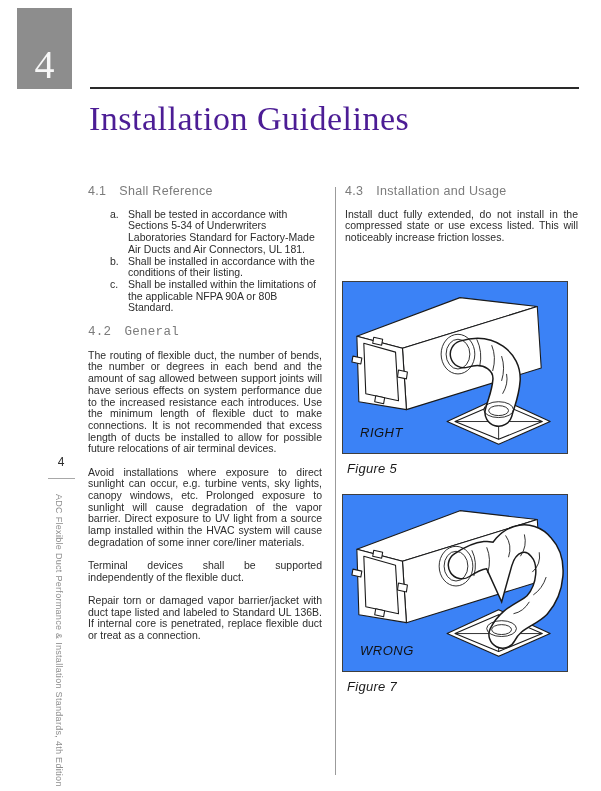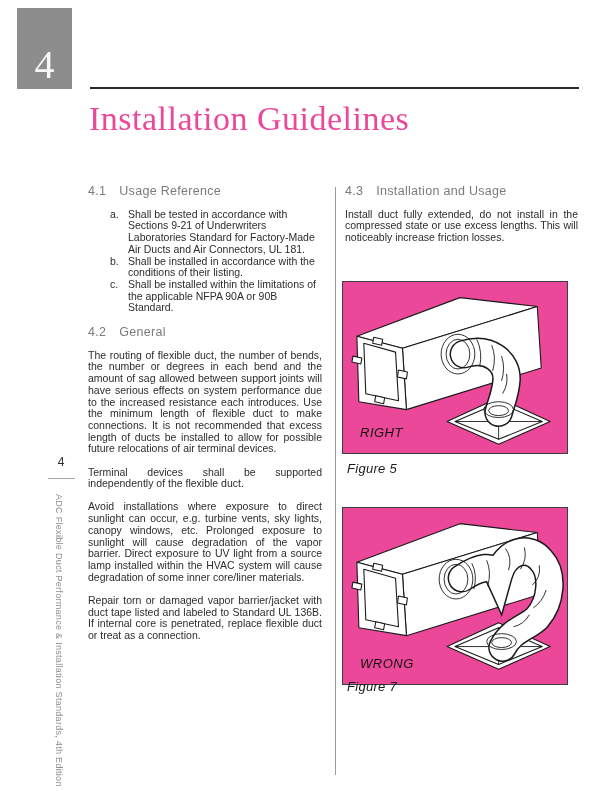--- a/index.html
+++ b/index.html
@@ -7,39 +7,39 @@
     position:relative;width:601px;height:791px;margin:0 auto;background:#ffffff;
     font-family:"Liberation Sans",sans-serif;color:#2c2c2c;overflow:hidden;
   }
   
   .chapter-square{position:absolute;left:17px;top:8px;width:55px;height:81px;background:#8d8d8d;
     display:flex;align-items:flex-end;justify-content:center;}
   .chapter-number{font-family:"Liberation Serif","DejaVu Serif",serif;font-size:40px;line-height:1;
     color:#f7f7f7;padding-bottom:4px;}
   .top-rule{position:absolute;left:90px;top:87px;width:489px;height:2px;background:#2a2a2a;}
   .page-title{position:absolute;left:89px;top:100px;font-family:"Liberation Serif","DejaVu Serif",serif;
-    font-size:34px;font-weight:400;color:#ec4899;letter-spacing:.5px;white-space:nowrap;}
+    font-size:34px;font-weight:400;color:#4c1d95;letter-spacing:.5px;white-space:nowrap;}
   
   .col-divider{position:absolute;left:335px;top:187px;width:1px;height:588px;background:#9b9b9b;}
   .col{position:absolute;top:186px;font-size:10.5px;line-height:11.7px;text-align:justify;}
   .col-left{left:88px;width:234px;}
   .col-right{left:345px;width:233px;}
   .sec-heading{font-size:12.5px;color:#7b7b7b;text-align:left;margin:0 0 11px 0;letter-spacing:.3px;white-space:nowrap;}
   .sec-heading .num{margin-right:13px;text-align:right;}
-  .sec-heading.mt{margin-top:13px;}
+  .sec-heading.mt{margin-top:13px;font-family:Liberation Mono, monospace;}
   .para{margin:0 0 11.5px 0;}
   .list{margin:0 0 1px 0;}
   .list-item{display:flex;text-align:left;}
   .list-marker{width:18px;margin-left:22px;flex:none;}
   .list-text{flex:1;}
   
-  .figbox{position:absolute;left:342px;width:226px;background:#ec4899;border:1px solid #3e3e3e;box-sizing:border-box;}
+  .figbox{position:absolute;left:342px;width:226px;background:#3b82f6;border:1px solid #3e3e3e;box-sizing:border-box;}
   .figbox svg{display:block;width:100%;height:100%;}
   #fig6{top:281px;height:173px;}
-  #fig7{top:494px;height:178px;margin-top:13px;}
+  #fig7{top:494px;height:178px;}
   .figlabel{position:absolute;left:17px;bottom:13px;font-style:italic;font-size:13px;color:#111;letter-spacing:.5px;}
   .figcaption{position:absolute;left:347px;font-style:italic;font-size:13px;color:#1a1a1a;letter-spacing:.3px;}
   #cap6{top:461px;}
   #cap7{top:679px;font-style:italic;}
   
   .pagenum{position:absolute;left:46px;top:455px;width:30px;text-align:center;font-size:12px;color:#2c2c2c;}
   .pagenum-rule{position:absolute;left:48px;top:478px;width:27px;height:1px;background:#a8a8a8;}
   .spine{position:absolute;left:54px;top:494px;writing-mode:vertical-rl;font-size:9px;letter-spacing:.3px;
     color:#8e8e8e;white-space:nowrap;}
   
@@ -56,52 +56,52 @@
   <div class="chapter-square">
     <span class="chapter-number">4</span>
   </div>
   <div class="top-rule"></div>
   <div class="page-title">Installation Guidelines</div>
 
   <div class="col-divider"></div>
 
   <div class="col col-left">
     <div class="sec-heading">
-      <span class="num">4.1</span><span>Usage Reference</span>
+      <span class="num">4.1</span><span>Shall Reference</span>
     </div>
 
     <div class="list">
       <div class="list-item">
         <span class="list-marker">a.</span>
-        <span class="list-text">Shall be tested in accordance with Sections 9-21 of Underwriters Laboratories Standard for Factory-Made Air Ducts and Air Connectors, UL 181.</span>
+        <span class="list-text">Shall be tested in accordance with Sections 5-34 of Underwriters Laboratories Standard for Factory-Made Air Ducts and Air Connectors, UL 181.</span>
       </div>
       <div class="list-item">
         <span class="list-marker">b.</span>
         <span class="list-text">Shall be installed in accordance with the conditions of their listing.</span>
       </div>
       <div class="list-item">
         <span class="list-marker">c.</span>
-        <span class="list-text">Shall be installed within the limitations of the applicable NFPA 90A or 90B Standard.</span>
+        <span class="list-text">Shall be installed within the limitations of the applicable NFPA 90A or 80B Standard.</span>
       </div>
     </div>
 
     <div class="sec-heading mt">
       <span class="num">4.2</span><span>General</span>
     </div>
     <p class="para">The routing of flexible duct, the number of bends, the number or degrees in each bend and the amount of sag allowed between support joints will have serious effects on system performance due to the increased resistance each introduces. Use the minimum length of flexible duct to make connections. It is not recommended that excess length of ducts be installed to allow for possible future relocations of air terminal devices.</p>
+    <p class="para">Avoid installations where exposure to direct sunlight can occur, e.g. turbine vents, sky lights, canopy windows, etc. Prolonged exposure to sunlight will cause degradation of the vapor barrier. Direct exposure to UV light from a source lamp installed within the HVAC system will cause degradation of some inner core/liner materials.</p>
     <p class="para">Terminal devices shall be supported independently of the flexible duct.</p>
-    <p class="para">Avoid installations where exposure to direct sunlight can occur, e.g. turbine vents, sky lights, canopy windows, etc. Prolonged exposure to sunlight will cause degradation of the vapor barrier. Direct exposure to UV light from a source lamp installed within the HVAC system will cause degradation of some inner core/liner materials.</p>
     <p class="para">Repair torn or damaged vapor barrier/jacket with duct tape listed and labeled to Standard UL 136B. If internal core is penetrated, replace flexible duct or treat as a connection.</p>
   </div>
 
   <div class="col col-right">
     <div class="sec-heading">
       <span class="num">4.3</span><span>Installation and Usage</span>
     </div>
-    <p class="para">Install duct fully extended, do not install in the compressed state or use excess lengths. This will noticeably increase friction losses.</p>
+    <p class="para">Install duct fully extended, do not install in the compressed state or use excess listed. This will noticeably increase friction losses.</p>
   </div>
 
   <div class="figbox" id="fig6">
     <svg viewBox="0 0 226 171" aria-hidden="true">
 
       <path class="ln" d="M14,54 L118,15 L196,24 L60,66 Z"></path>
       <path class="ln" d="M60,66 L196,24 L200,86 L64,128 Z"></path>
       <path class="ln" d="M14,54 L60,66 L64,128 L16,120 Z"></path>
       <path class="ln" d="M21,61 L53,70 L56,119 L23,112 Z"></path>
       <path class="ln" d="M31,55 L40,57 L39,63 L30,61 Z"></path>

